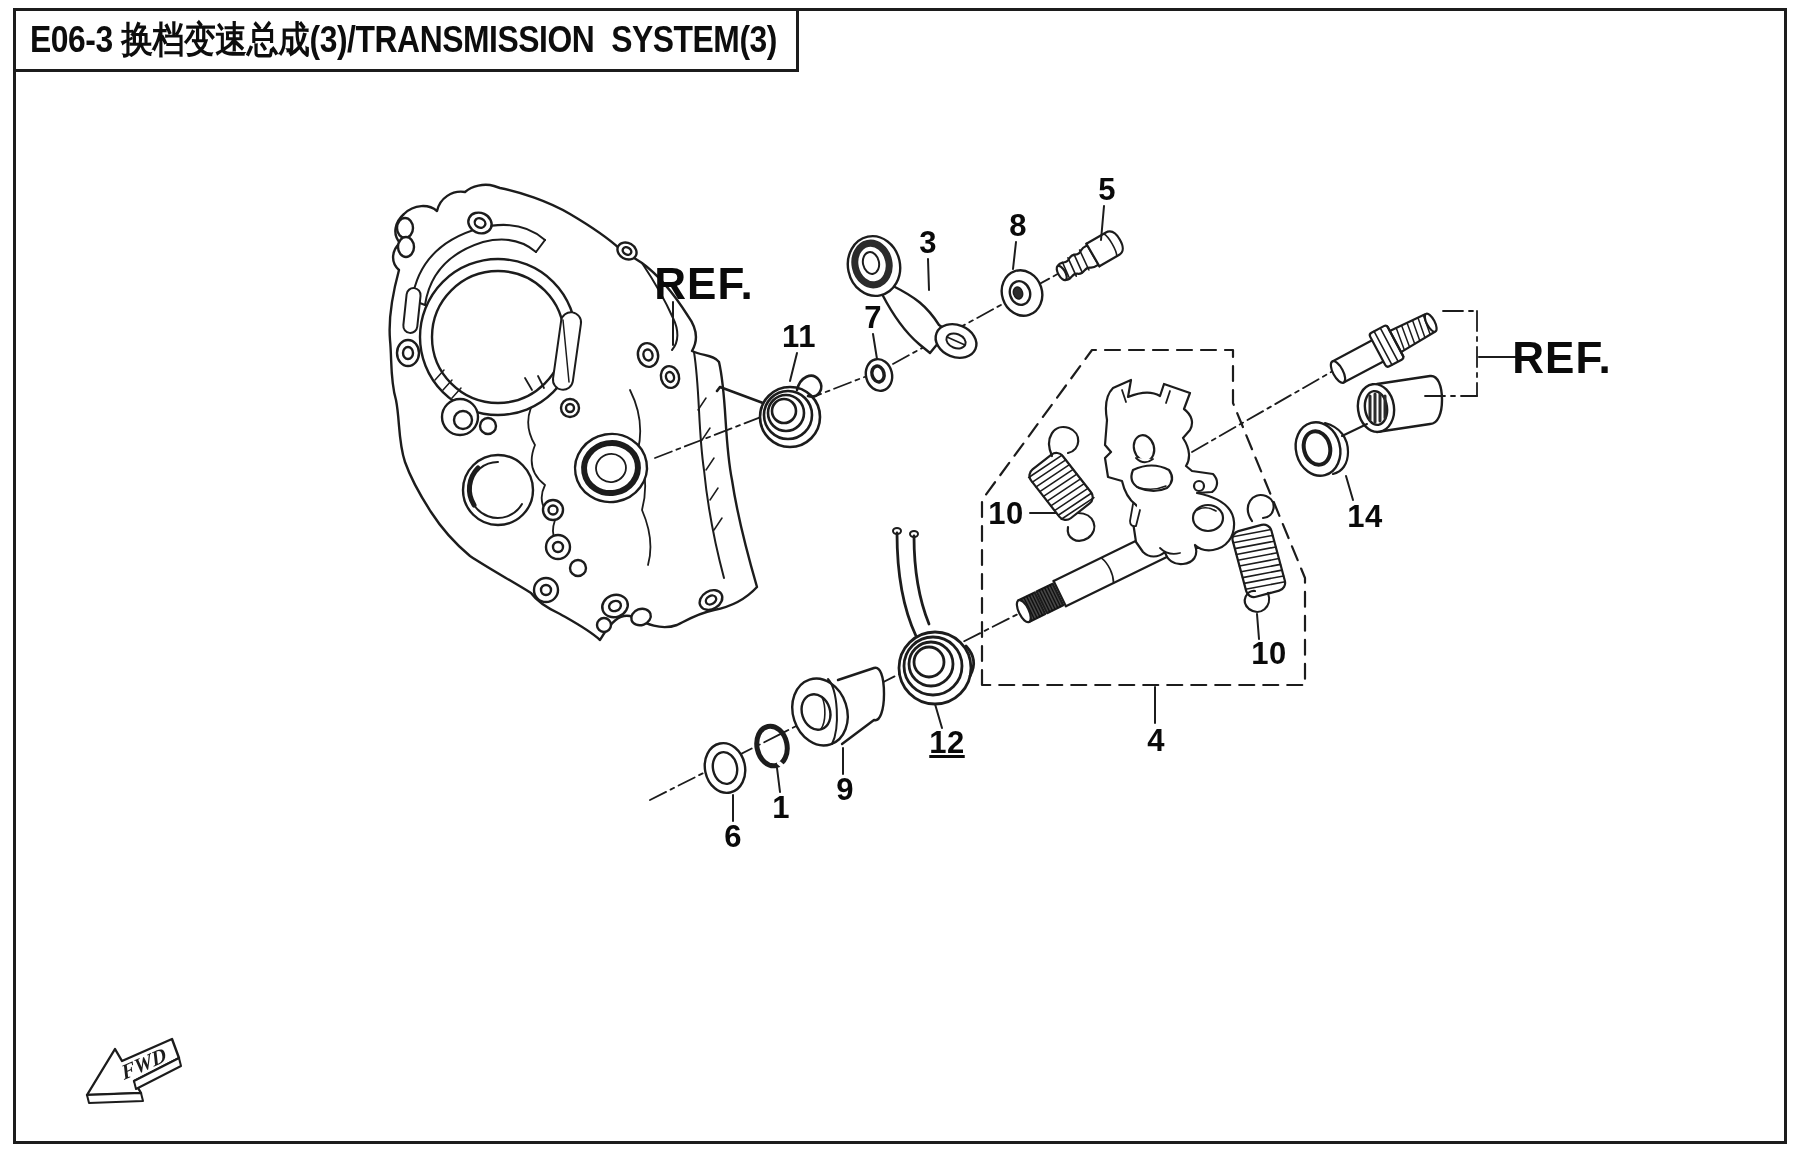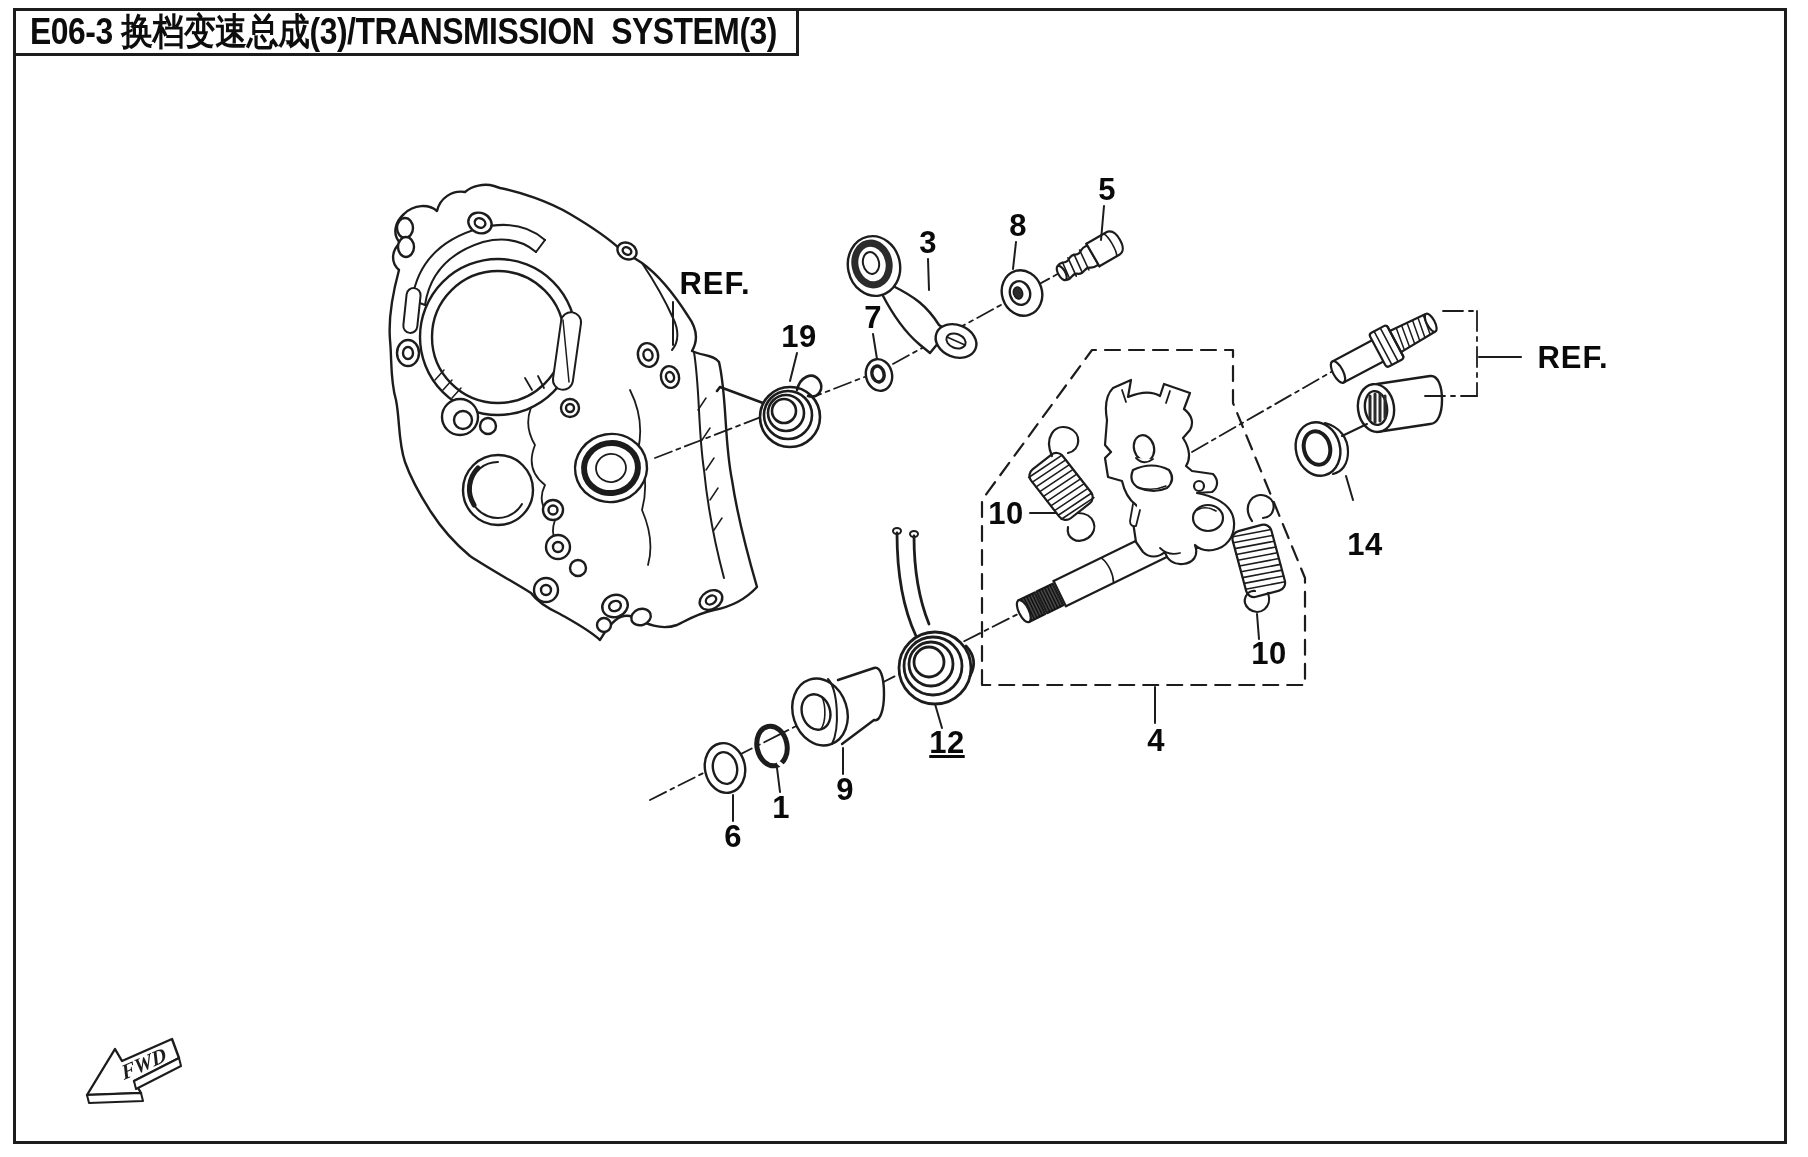--- a/index.html
+++ b/index.html
@@ -1,26 +1,26 @@
 <!DOCTYPE html>
 <html><head>
 <meta charset="utf-8">
 <style>
   html,body{margin:0;padding:0;background:#ffffff;}
   .stage{position:relative;width:1808px;height:1157px;background:#ffffff;overflow:hidden;
          font-family:"Liberation Sans","DejaVu Sans",sans-serif;}
   .frame{position:absolute;left:13px;top:8px;width:1774px;height:1136px;border:3px solid #1c1c1c;box-sizing:border-box;}
-  .title-box{position:absolute;left:13px;top:8px;width:786px;height:48px;border:3px solid #1c1c1c;box-sizing:border-box;
+  .title-box{position:absolute;left:13px;top:8px;width:786px;height:64px;border:3px solid #1c1c1c;box-sizing:border-box;
              background:#ffffff;display:flex;align-items:center;}
   .title-box span{display:inline-block;font-size:37px;font-weight:700;color:#0d0d0d;letter-spacing:-0.5px;
                   transform:scaleX(0.86);transform-origin:left center;margin-left:14px;white-space:pre;}
   svg.art{position:absolute;left:0;top:0;}
   .plabel{position:absolute;transform:translate(-50%,-50%);font-size:31px;font-weight:800;color:#0a0a0a;
           letter-spacing:0.5px;white-space:pre;}
-  .plabel.ref{font-size:31px;letter-spacing:1px;margin-left:11px;}
+  .plabel.ref{font-size:44px;letter-spacing:1px;}
 </style>
 </head>
 <body>
 
 <div class="stage">
 
   <div class="frame"></div>
 
   <svg class="art" width="1808" height="1157" viewBox="0 0 1808 1157" stroke-linecap="round" stroke-linejoin="round" fill="none">
 
@@ -276,28 +276,28 @@
       <path d="M141,1093 L143,1101 L89,1103 L87,1095 Z" fill="#ffffff" stroke-width="2"></path>
       <text transform="translate(124,1080) rotate(-24) skewX(-8)" font-size="21" font-style="italic" font-weight="900" fill="#1c1c1c" stroke="none" font-family="Liberation Serif, DejaVu Serif, serif">FWD</text>
     </g>
   </svg>
 
   <div class="title-box">
     <span>E06-3 换档变速总成(3)/TRANSMISSION  SYSTEM(3)</span>
   </div>
 
   <div class="plabel ref" style="left:704px;top:284px;">REF.</div>
-  <div class="plabel" style="left:799px;top:337px;">19</div>
+  <div class="plabel" style="left:799px;top:337px;">11</div>
   <div class="plabel" style="left:873px;top:318px;">7</div>
   <div class="plabel" style="left:928px;top:243px;">3</div>
   <div class="plabel" style="left:1018px;top:226px;">8</div>
   <div class="plabel" style="left:1107px;top:190px;">5</div>
   <div class="plabel" style="left:1006px;top:514px;">10</div>
   <div class="plabel" style="left:1269px;top:654px;">10</div>
   <div class="plabel ref" style="left:1562px;top:358px;">REF.</div>
-  <div class="plabel" style="left:1365px;top:545px;">14</div>
+  <div class="plabel" style="left:1365px;top:517px;">14</div>
   <div class="plabel" style="left:1156px;top:741px;">4</div>
   <div class="plabel" style="left:947px;top:743px;text-decoration:underline;">12</div>
   <div class="plabel" style="left:845px;top:790px;">9</div>
   <div class="plabel" style="left:781px;top:808px;">1</div>
   <div class="plabel" style="left:733px;top:837px;">6</div>
 
 </div>
 
 </body></html>

